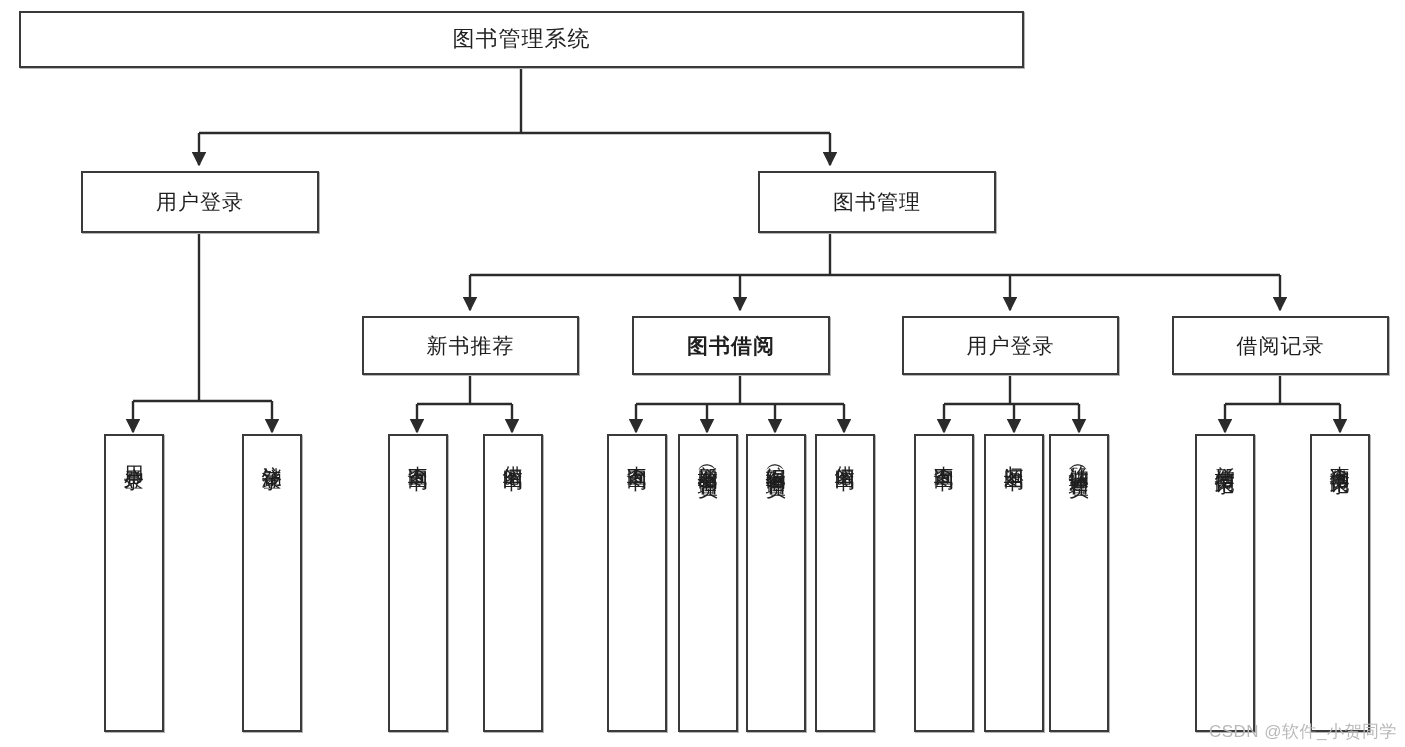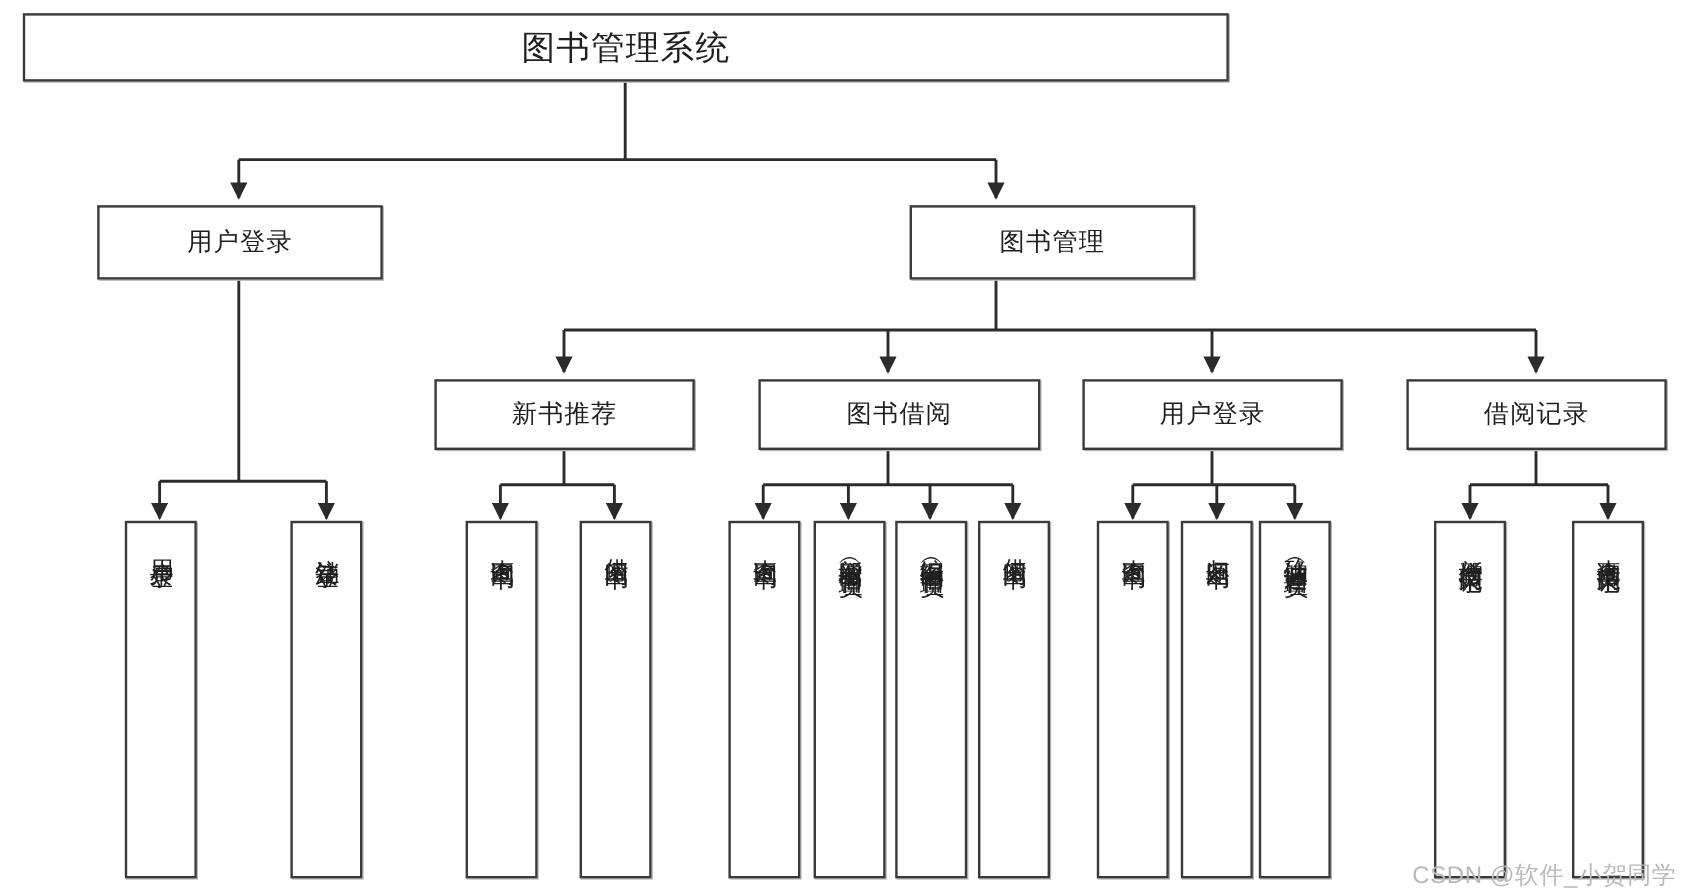--- a/index.html
+++ b/index.html
@@ -29,40 +29,40 @@
     align-items:center;
     justify-content:center;
     color:#1f1f1f;
     box-shadow:1px 1px 0 rgba(120,120,120,.55);
   }
   .node.h-node{
     font-size:21px;
     letter-spacing:1px;
     line-height:1.2;
   }
-  .node.root-node{font-size:28px;}
+  .node.root-node{font-size:22px;}
   .node.leaf-node{
     font-size:20px;
     letter-spacing:2px;
     writing-mode:vertical-rl;
     text-orientation:upright;
     align-items:center;
     justify-content:flex-start;
     padding-top:14px;
     line-height:1.12;
     white-space:nowrap;
   }
   .node .label{
     display:block;
   }
   .watermark{
     position:absolute;
     right:8px;
     bottom:4px;
-    font-size:20px;
+    font-size:17px;
     color:#b9b9b9;
     letter-spacing:.5px;
     user-select:none;
     white-space:nowrap;
   }
 </style>
 </head>
 <body>
 
 <div id="diagram-root">
@@ -126,21 +126,21 @@
   </div>
 
   <div class="node h-node" style="left:711px;top:171px;width:238px;height:62px;margin-left:47px;">
     <span class="label">图书管理</span>
   </div>
 
   <div class="node h-node" style="left:362px;top:316px;width:217px;height:59px;">
     <span class="label">新书推荐</span>
   </div>
 
-  <div class="node h-node" style="left:632px;top:316px;width:235px;height:59px;">
+  <div class="node h-node" style="left:632px;top:316px;width:198px;height:59px;font-weight:bold;">
     <span class="label">图书借阅</span>
   </div>
 
   <div class="node h-node" style="left:902px;top:316px;width:217px;height:59px;">
     <span class="label">用户登录</span>
   </div>
 
   <div class="node h-node" style="left:1172px;top:316px;width:217px;height:59px;">
     <span class="label">借阅记录</span>
   </div>

